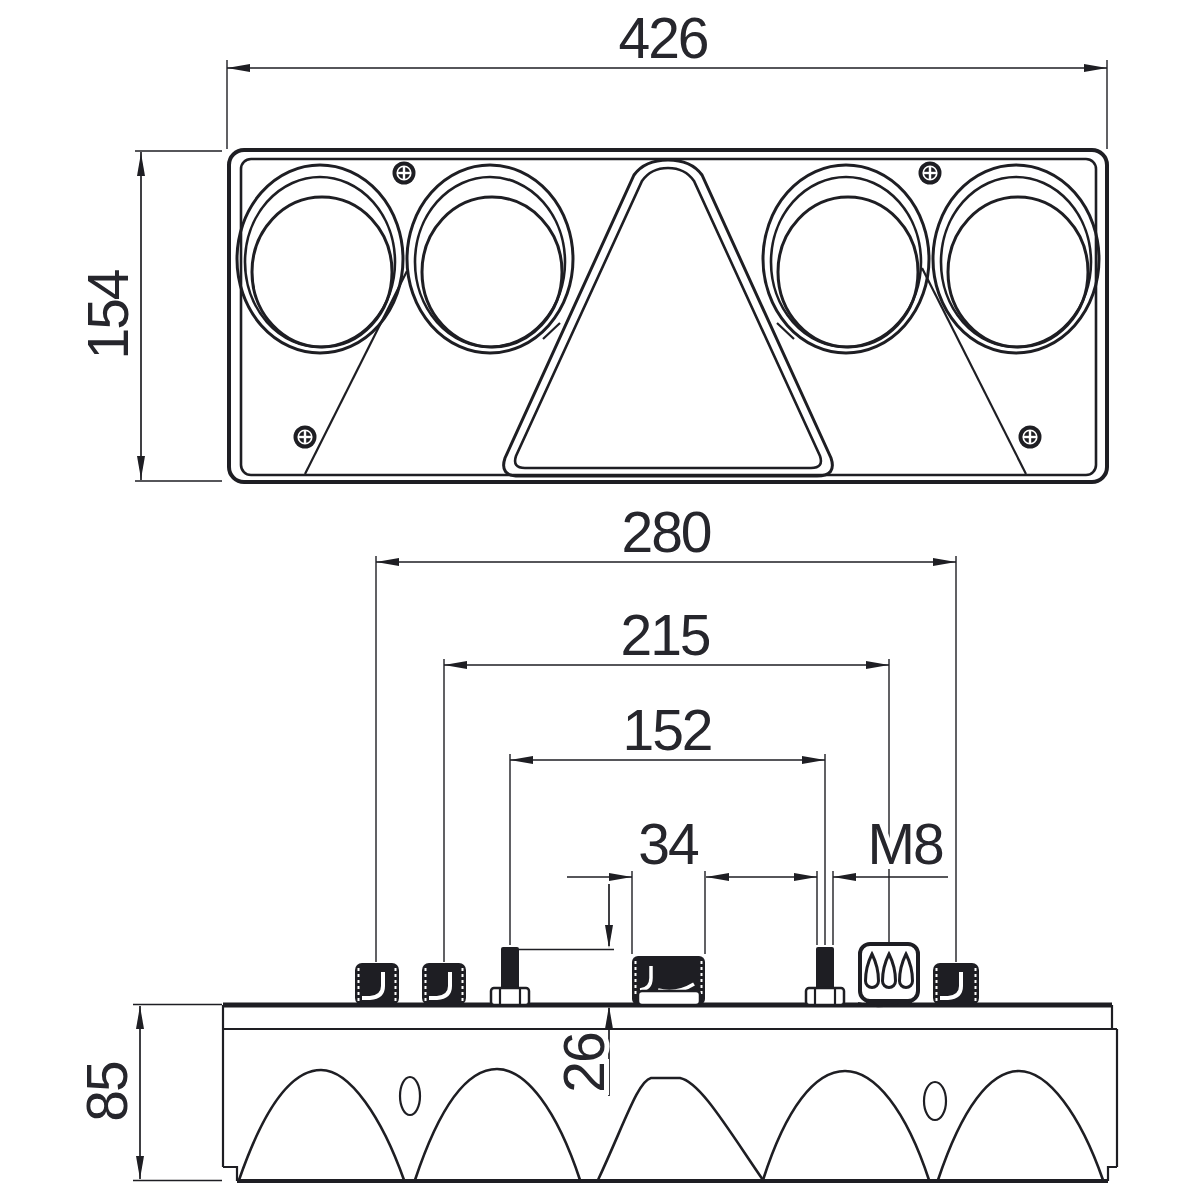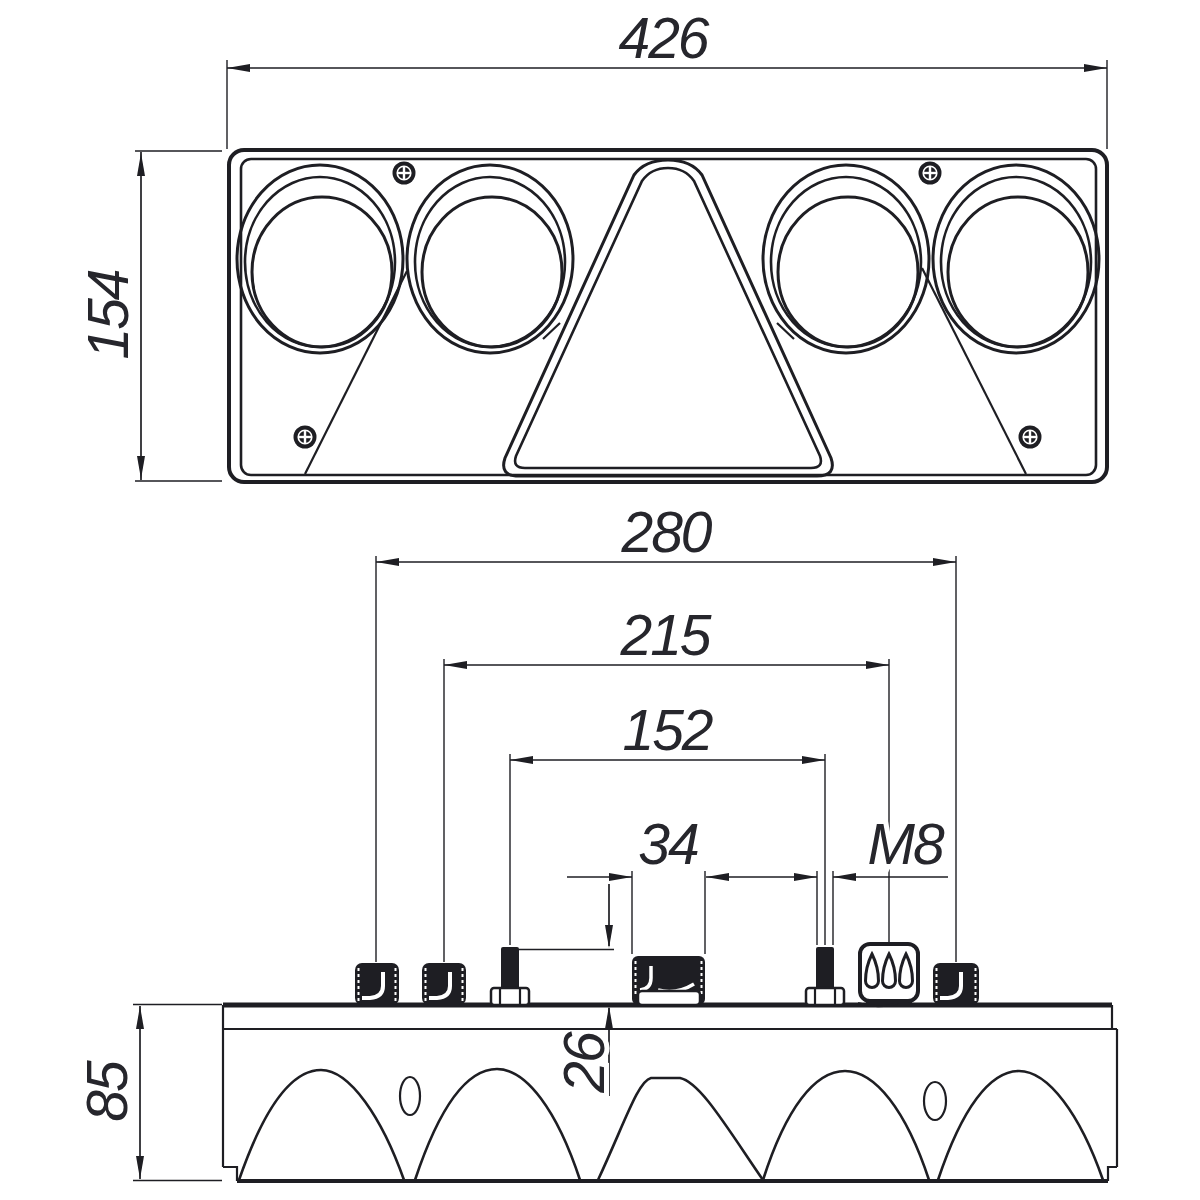--- a/index.html
+++ b/index.html
@@ -6,21 +6,20 @@
     --line:#1e1e23;
     --text:#26262c;
     --bg:#ffffff;
   }
   html,body{margin:0;padding:0;background:var(--bg);}
   .stage{
     width:1200px;height:1200px;
     background:var(--bg);
     position:relative;
     font-family:"Liberation Sans", sans-serif;
-    font-style:italic;
   }
   svg{display:block;}
   .ln{stroke:var(--line);fill:none;}
   .w2{stroke-width:2.2;}
   .w25{stroke-width:2.6;}
   .w3{stroke-width:3;}
   .w4{stroke-width:4;}
   .thin{stroke:var(--line);stroke-width:1.4;fill:none;}
   .dim{stroke:var(--line);stroke-width:1.7;fill:none;}
   .arr{fill:var(--line);stroke:none;}

